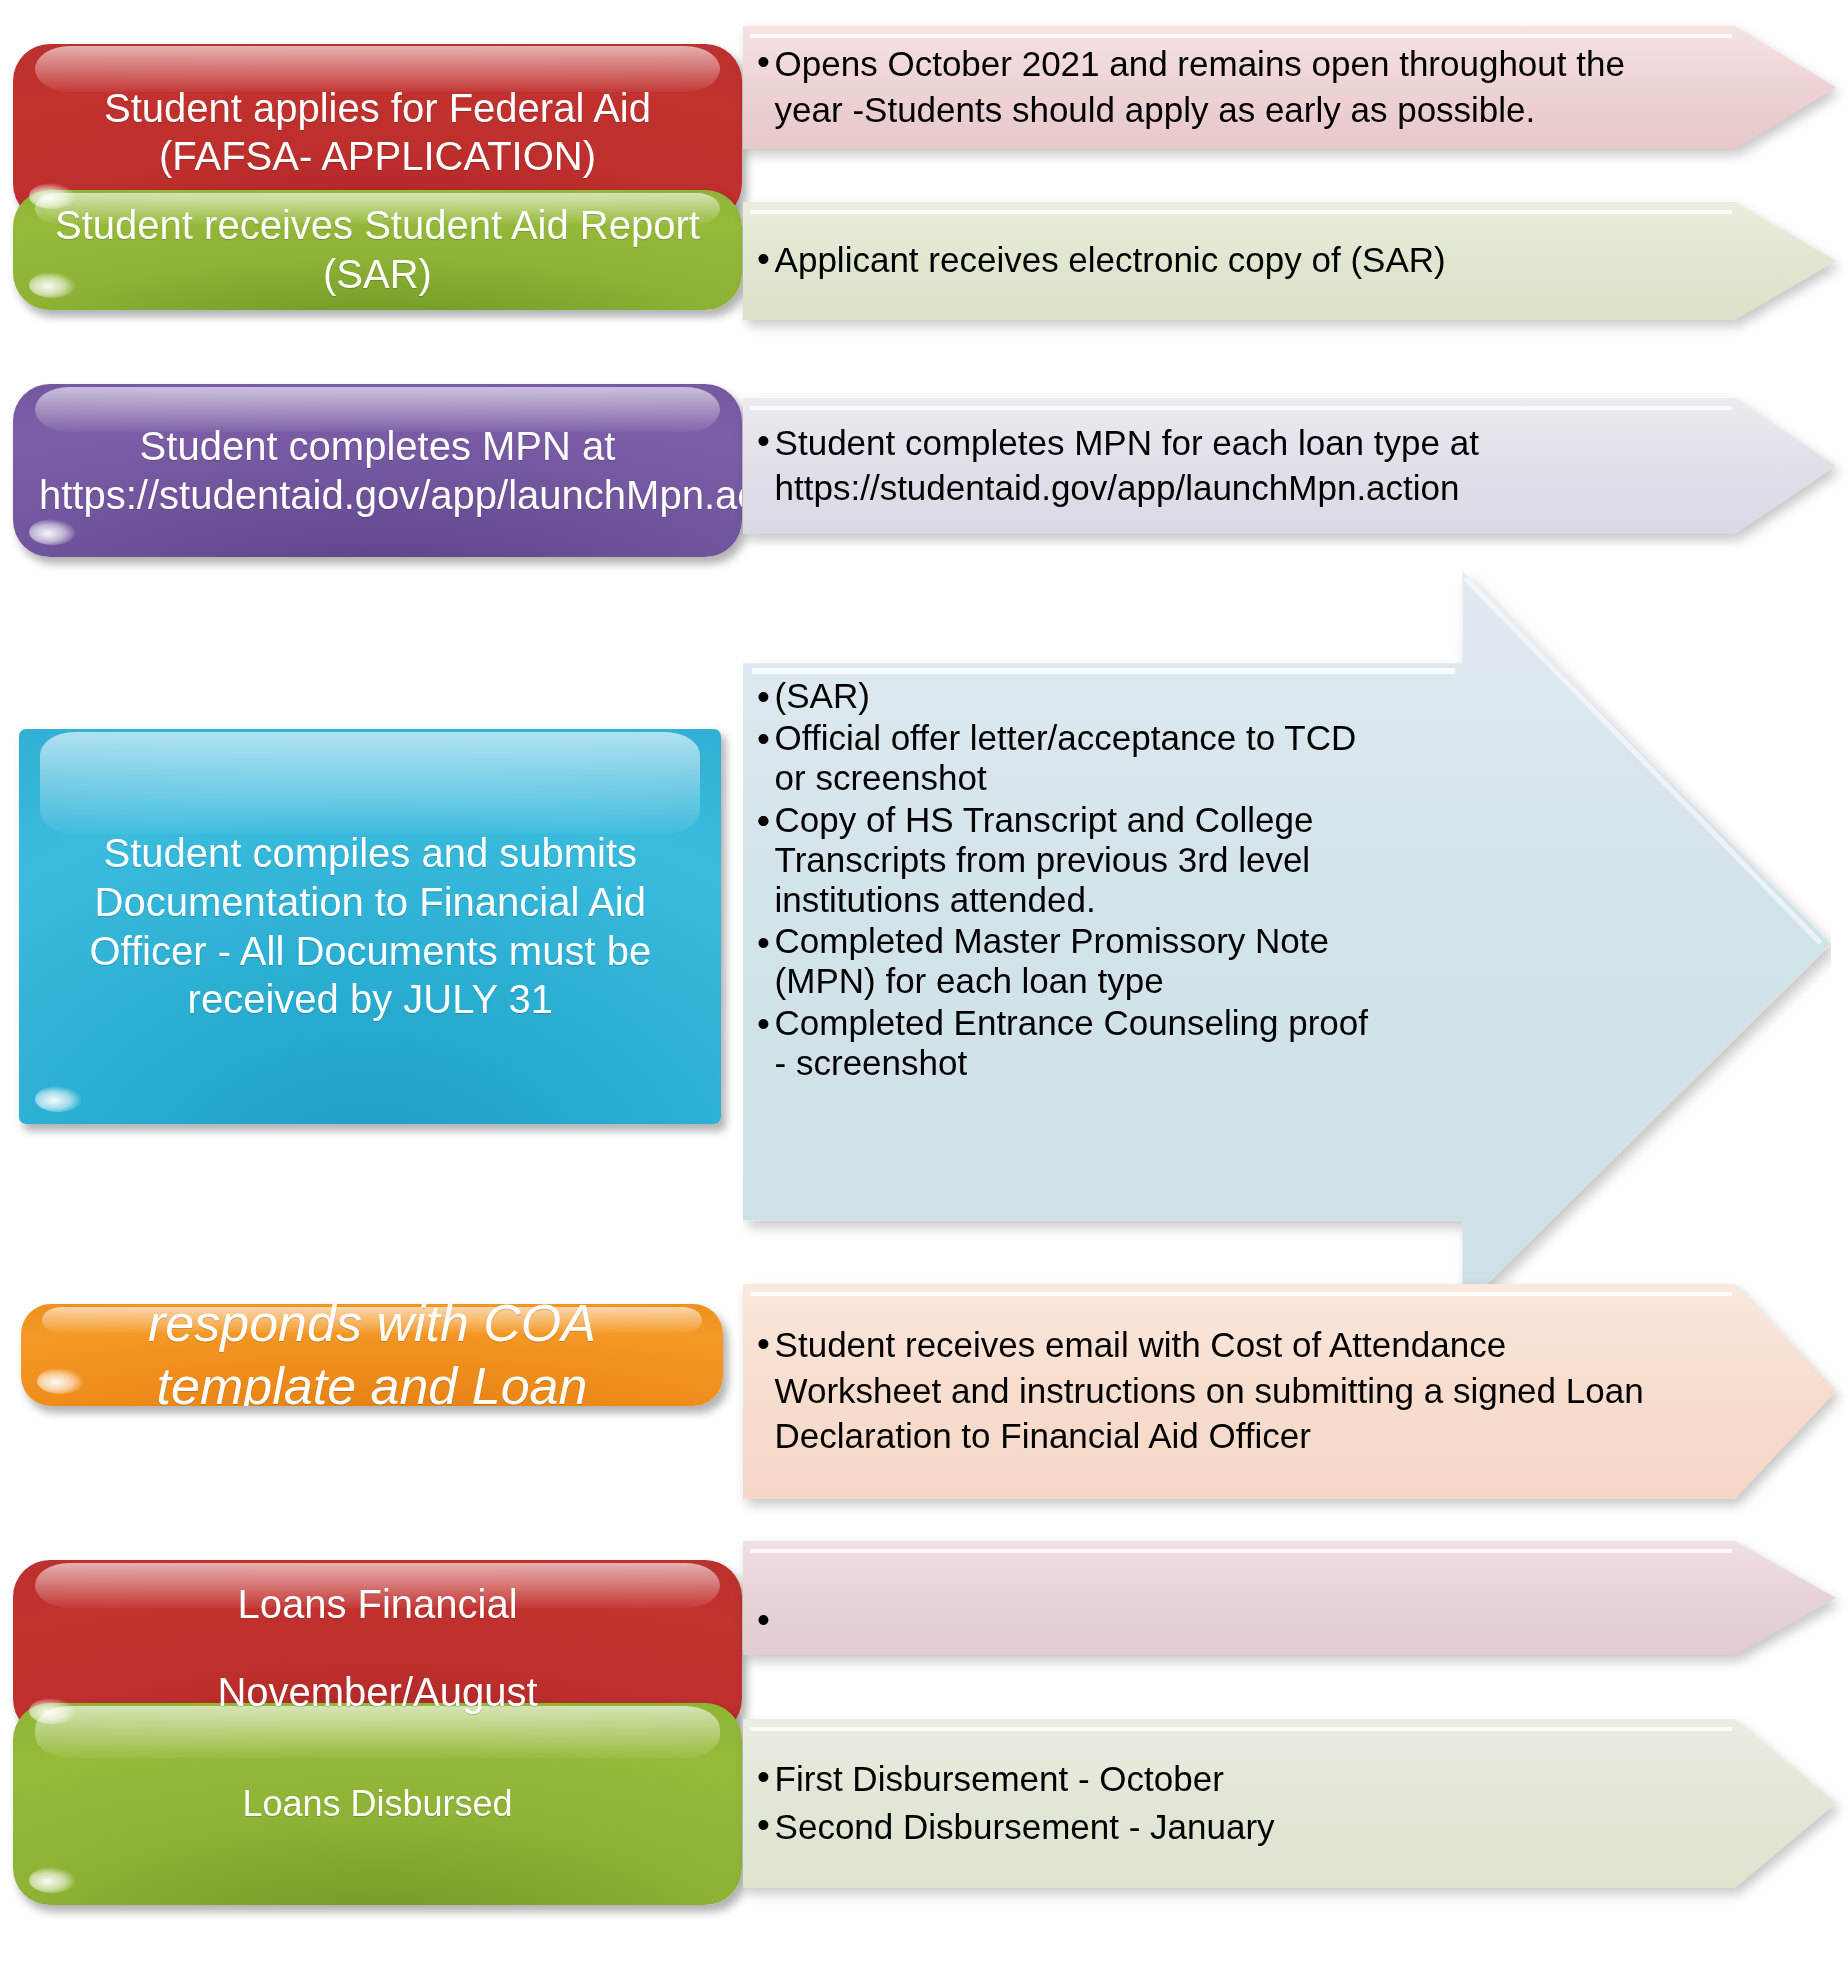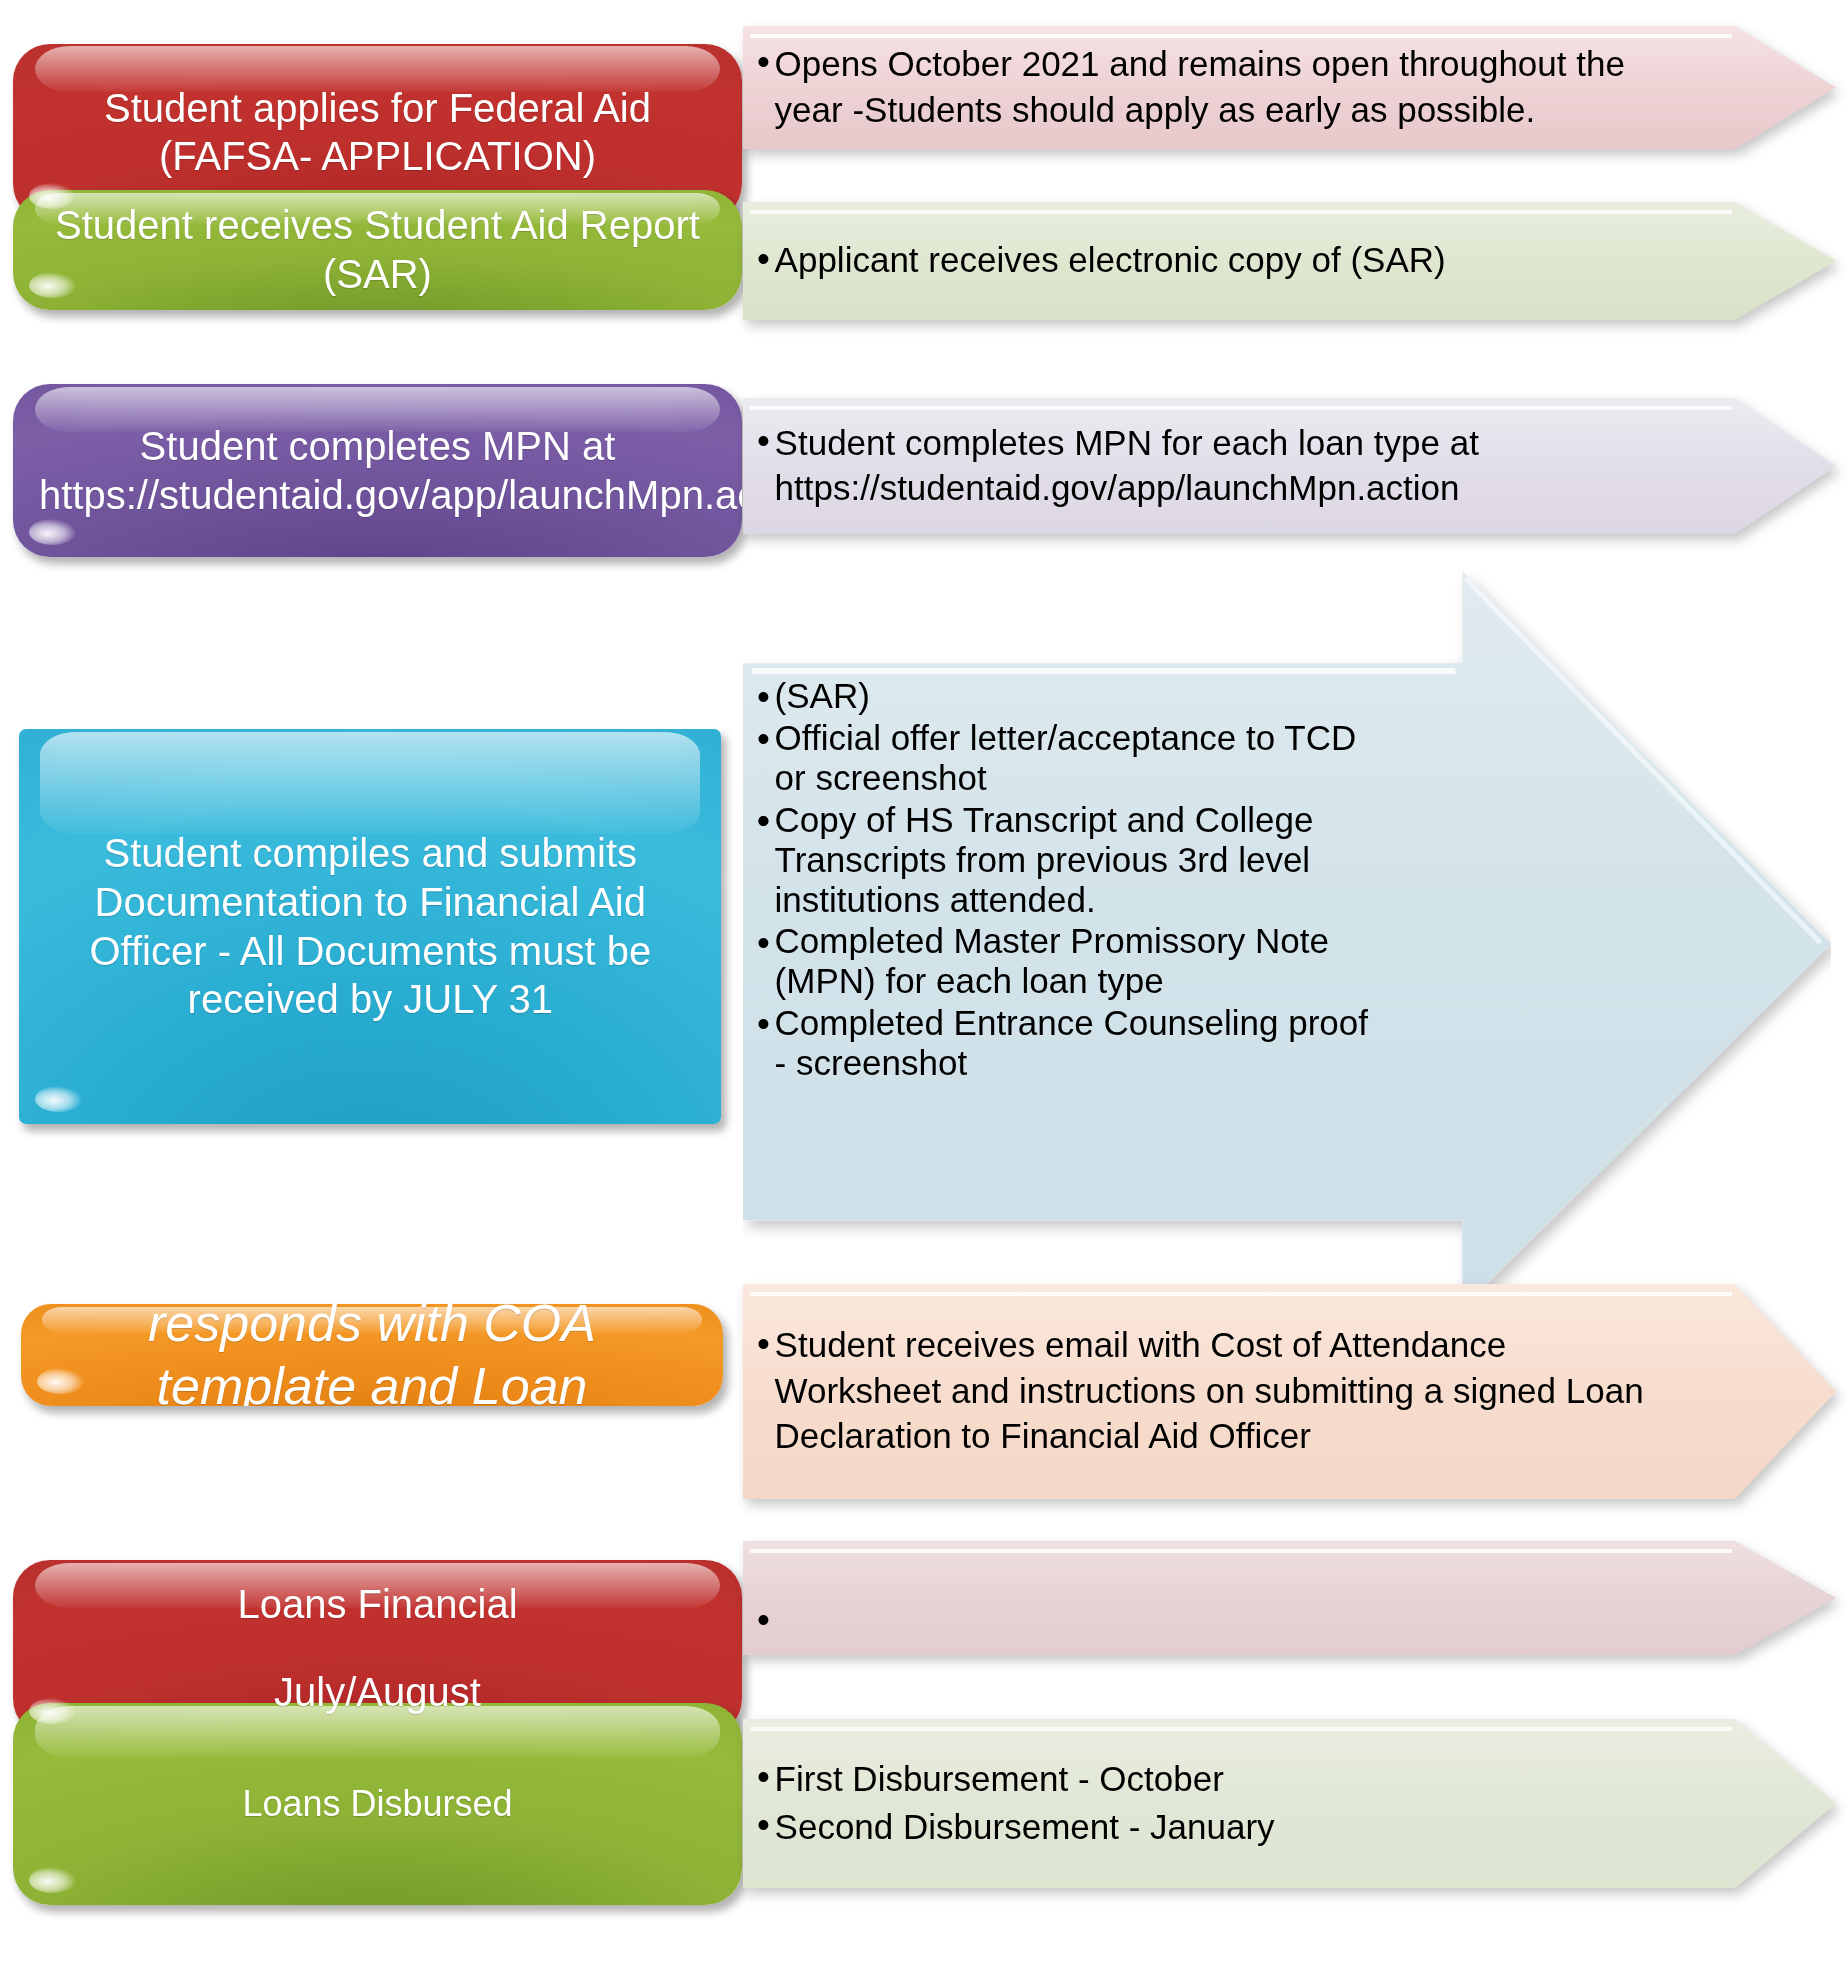--- a/index.html
+++ b/index.html
@@ -218,21 +218,21 @@
           <span>Student receives email with Cost of Attendance Worksheet and instructions on submitting a signed Loan Declaration to Financial Aid Officer</span>
         </li>
       </ul>
     </div>
   </div>
 
   <div class="node n-red" style="left:13px;top:1525px;width:729px;height:176px;font-size:40px;">
     <span class="label">
       <span>Loans Financial</span>
       <span style="display:block;height:39px;"></span>
-      <span>July/August</span>
+      <span>November/August</span>
     </span>
   </div>
 
   <div class="arrow" style="left:743px;top:1541px;width:1093px;height:114px;--hd:101px;font-size:35px;">
     <div class="body pent a-rose"></div>
     <div class="bevel"></div>
     <div class="txt">
       <ul class="bul">
         <li>
           <span class="bdot">•</span>

